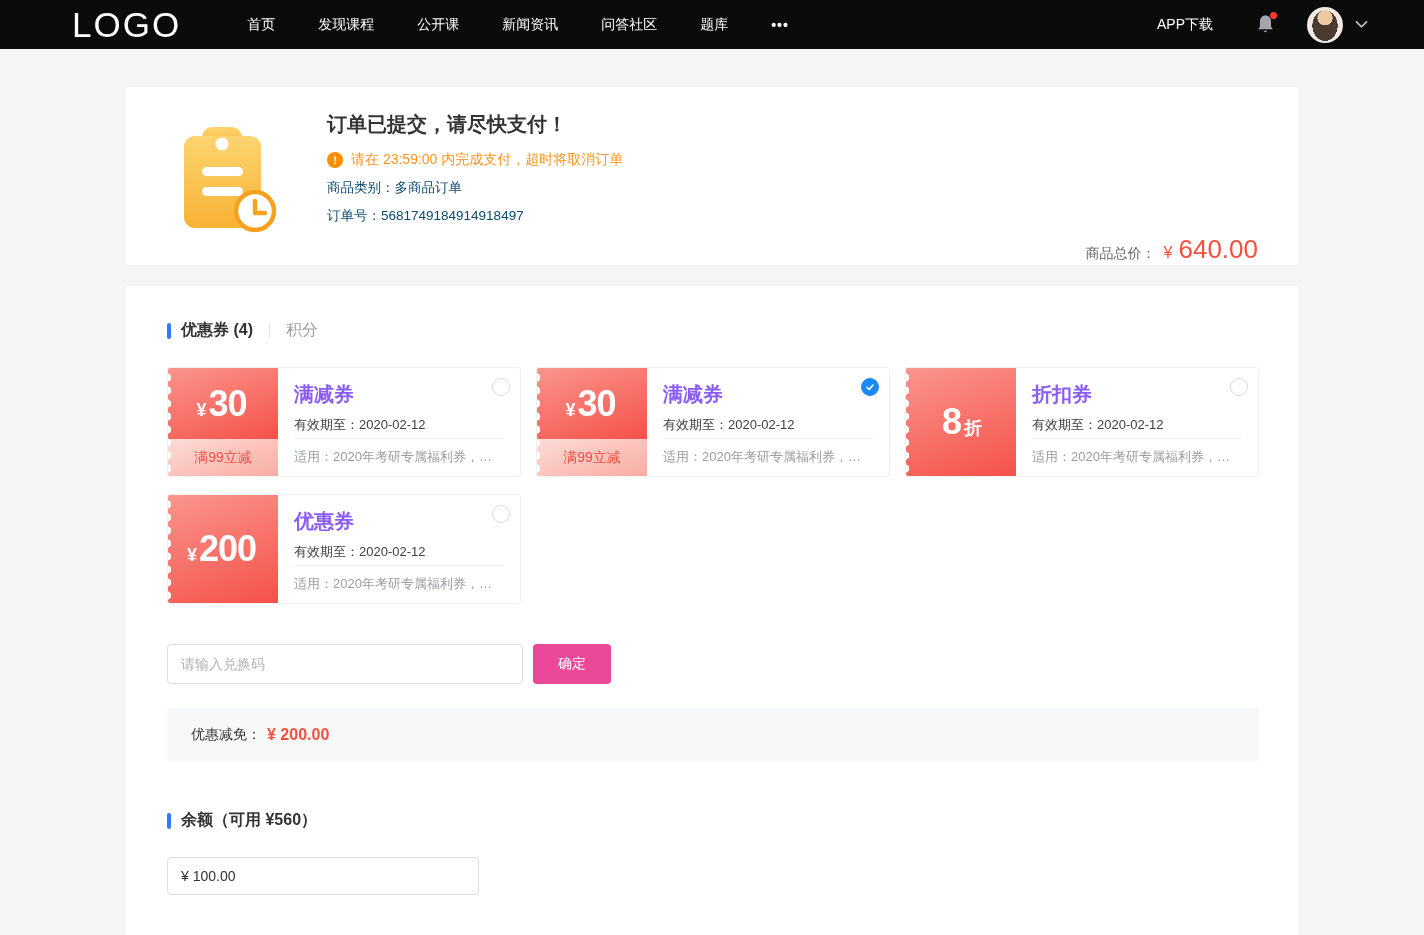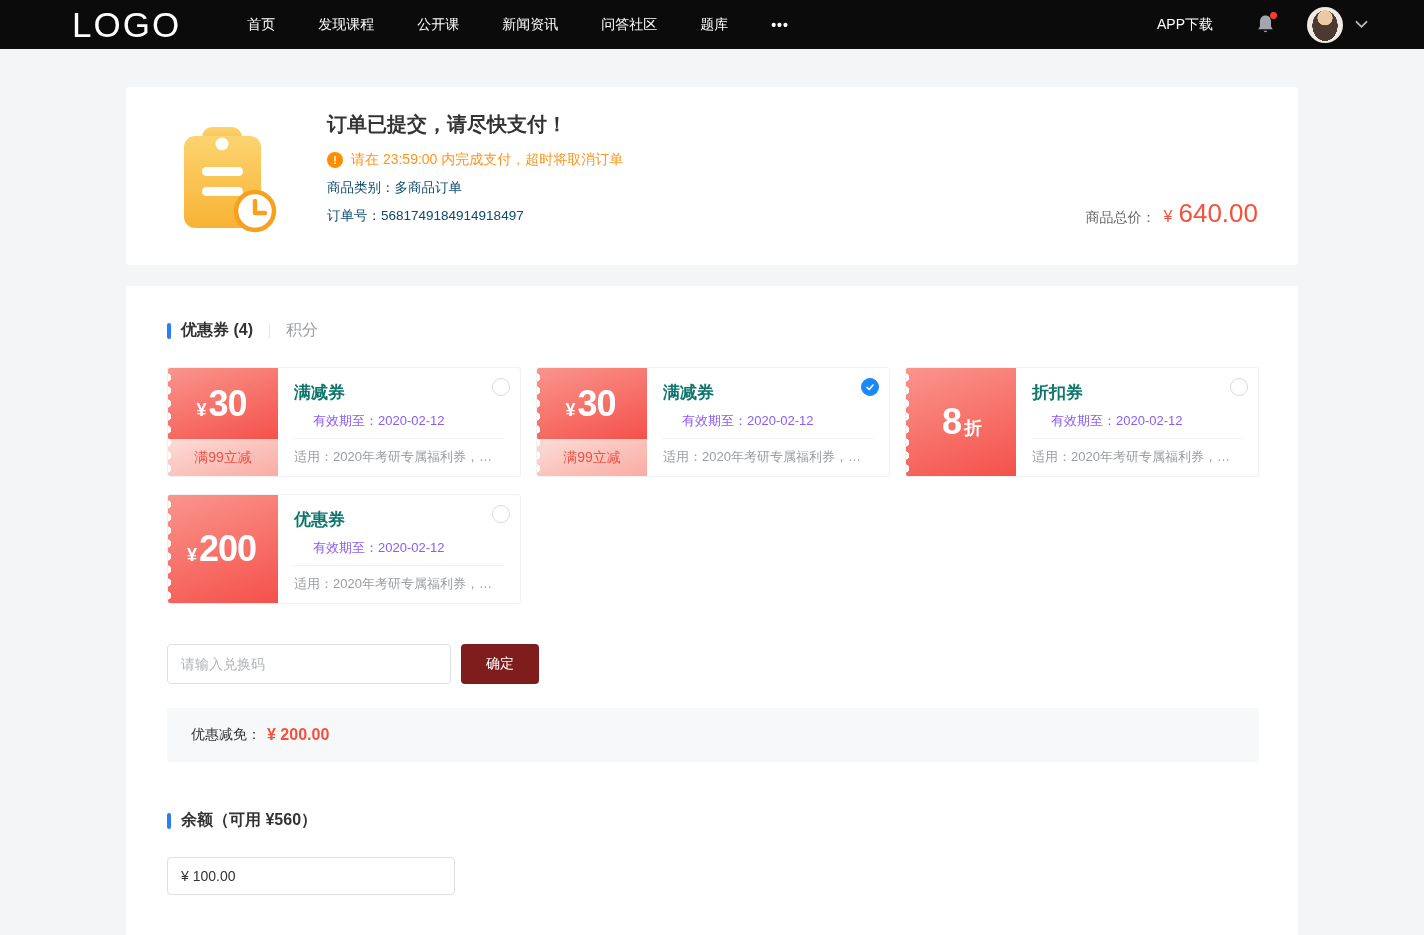--- a/index.html
+++ b/index.html
@@ -29,21 +29,21 @@
   
   .order-card { margin-top:38px; background:#fff; border-radius:4px; height:178px;
                 display:flex; align-items:flex-start; padding:24px 40px 0 45px; }
   .order-icon { margin-top:12px; line-height:0; }
   .order-info { margin-left:44px; }
   .order-title { font-size:20px; font-weight:700; color:#333; }
   .order-warning { margin-top:13px; display:flex; align-items:center; color:#ff941e; font-size:14px; }
   .warn-ico { width:16px; height:16px; border-radius:50%; background:#ff8f00; color:#fff; font-size:11px;
               font-weight:700; display:flex; align-items:center; justify-content:center; margin-right:8px; flex:none; }
   .order-meta { margin-top:10px; font-size:13.5px; color:#0c4a6e; }
-  .order-total { margin-left:auto; align-self:flex-end; margin-bottom:36px; display:flex; align-items:baseline;justify-content:center; }
+  .order-total { margin-left:auto; align-self:flex-end; display:flex; align-items:baseline;justify-content:center; }
   .order-total .lbl { font-size:14px; color:#666; }
   .order-total .cur { font-size:16px; color:#f4503c; margin-left:8px; }
   .order-total .val { font-size:26px; color:#f4503c; margin-left:6px; }
 
   
   .main-card { margin-top:21px; background:#fff; border-radius:4px; padding:34px 39px 0 41px; min-height:700px; }
   .sec-head { display:flex; align-items:center; }
   .sec-bar { width:4px; height:16px; border-radius:2px; background:#2b7cfb; margin-right:10px; }
   .sec-title { font-size:16px; font-weight:700; color:#333; cursor:pointer; }
   .sec-div { width:1px; height:14px; background:#e3e5e8; margin:0 16px; }
@@ -60,47 +60,47 @@
   .c-amt { display:flex; align-items:baseline; }
   .c-pre { font-size:18px; font-weight:600; margin-right:2px; }
   .c-val { font-size:36px; font-weight:700; letter-spacing:-1px; }
   .c-suf { font-size:18px; font-weight:600; margin-left:3px; }
   .c-badge { height:37px; display:flex; align-items:center; justify-content:center; font-size:14px;
              color:#ee5145; background:linear-gradient(160deg,#fcdcd7,#f9aca3); }
   .c-left::before { content:""; position:absolute; left:-1px; top:3px; bottom:0; width:8px;
                     background-image:radial-gradient(circle at 0 6.5px,#fff 4px,rgba(255,255,255,0) 4.5px);
                     background-size:8px 13px; background-repeat:repeat-y; }
   .c-right { flex:1; padding:13px 16px 0; display:flex; flex-direction:column; min-width:0; }
-  .c-title { font-size:17px; font-weight:700; color:#0f766e; }
-  .c-exp { margin-top:8px; font-size:13px; color:#8b5cf6;margin-left:19px; }
+  .c-title { font-size:20px; font-weight:700; color:#8b5cf6; }
+  .c-exp { margin-top:8px; font-size:13px; color:#404040; }
   .c-apply { margin-top:auto; border-top:1px solid #f0f1f2; padding:9px 0 10px; font-size:13px; color:#9a9da2;
              white-space:nowrap; overflow:hidden; text-overflow:ellipsis; }
   .c-radio { position:absolute; top:10px; right:10px; width:18px; height:18px; border-radius:50%;
              border:1px solid #d9dbde; background:#fff; display:flex; align-items:center; justify-content:center; cursor:pointer; }
   .c-radio svg { display:none; }
   .coupon.selected .c-radio { background:#1989fa; border-color:#1989fa; }
   .coupon.selected .c-radio svg { display:block; }
 
   
   .redeem { margin-top:40px; display:flex; }
-  .redeem input { width:284px; height:40px; border:1px solid #dcdfe3; border-radius:4px; padding:0 13px;
+  .redeem input { width:356px; height:40px; border:1px solid #dcdfe3; border-radius:4px; padding:0 13px;
                   font-size:14px; color:#333; outline:none; font-family:inherit; }
   .redeem input::placeholder { color:#b0b3b8; }
-  .redeem button { margin-left:10px; width:78px; height:40px; background:#7f1d1d; border:none; border-radius:4px;
+  .redeem button { margin-left:10px; width:78px; height:40px; background:#ec4899; border:none; border-radius:4px;
                    color:#fff; font-size:14px; cursor:pointer; font-family:inherit; }
 
   
   .discount { margin-top:24px; height:54px; background:#f7f8fa; display:flex; align-items:center;
               padding:0 24px; border-radius:2px; }
   .discount .lbl { font-size:14px; color:#333; }
   .discount .val { font-size:16px; font-weight:700; color:#f4503c; margin-left:6px; }
 
   
   .balance-head { margin-top:48px; }
-  .balance-input { margin-top:26px; width:288px; height:38px; border:1px solid #dcdfe3; border-radius:4px;
+  .balance-input { margin-top:26px; width:312px; height:38px; border:1px solid #dcdfe3; border-radius:4px;
                    padding:0 13px; font-size:14px; color:#333; outline:none; display:block; font-family:inherit; }
 </style>
 </head>
 <body>
 
 <header class="nav">
   <div class="logo">LOGO</div>
   <nav class="nav-links">
     <a>首页</a>
     <a>发现课程</a>

